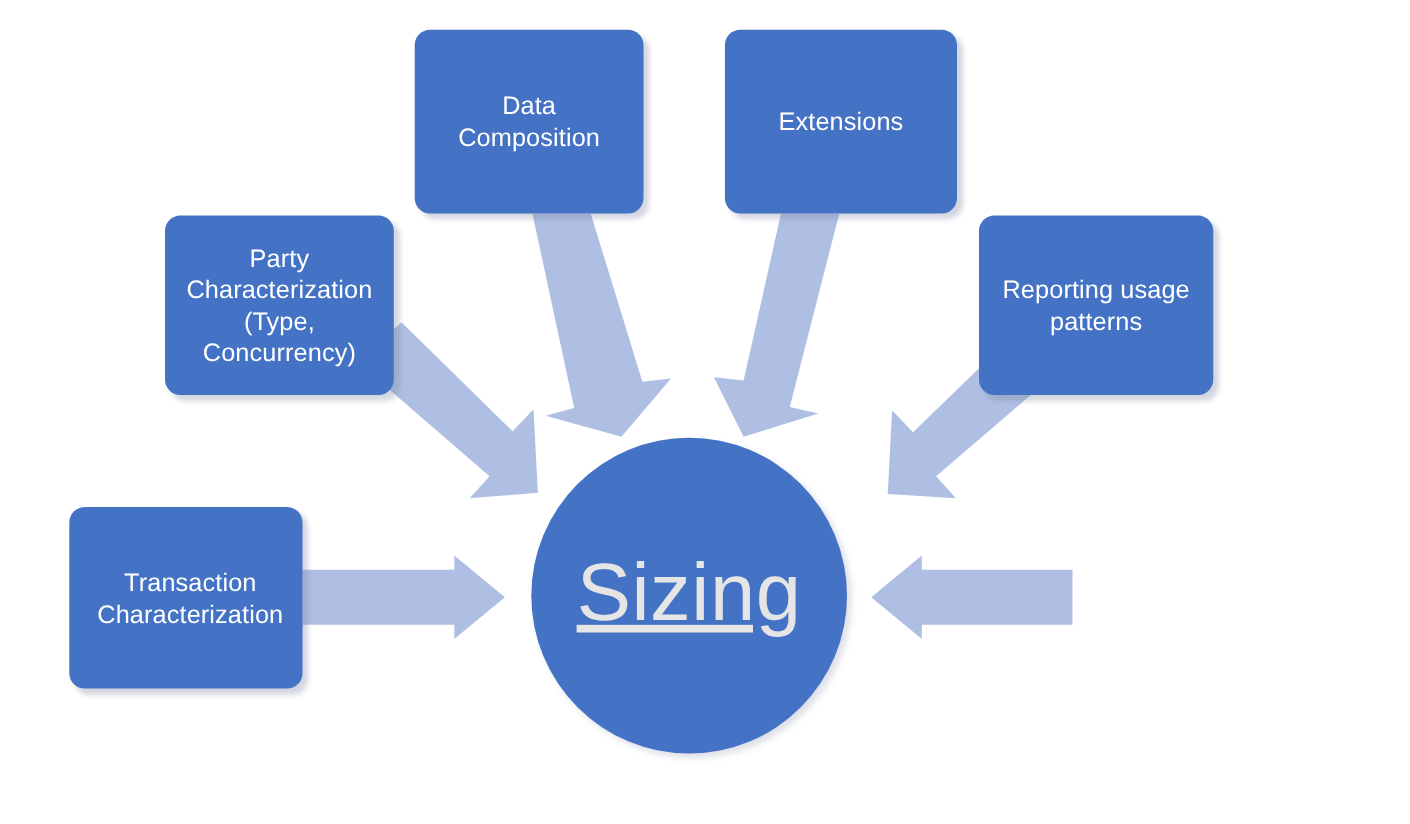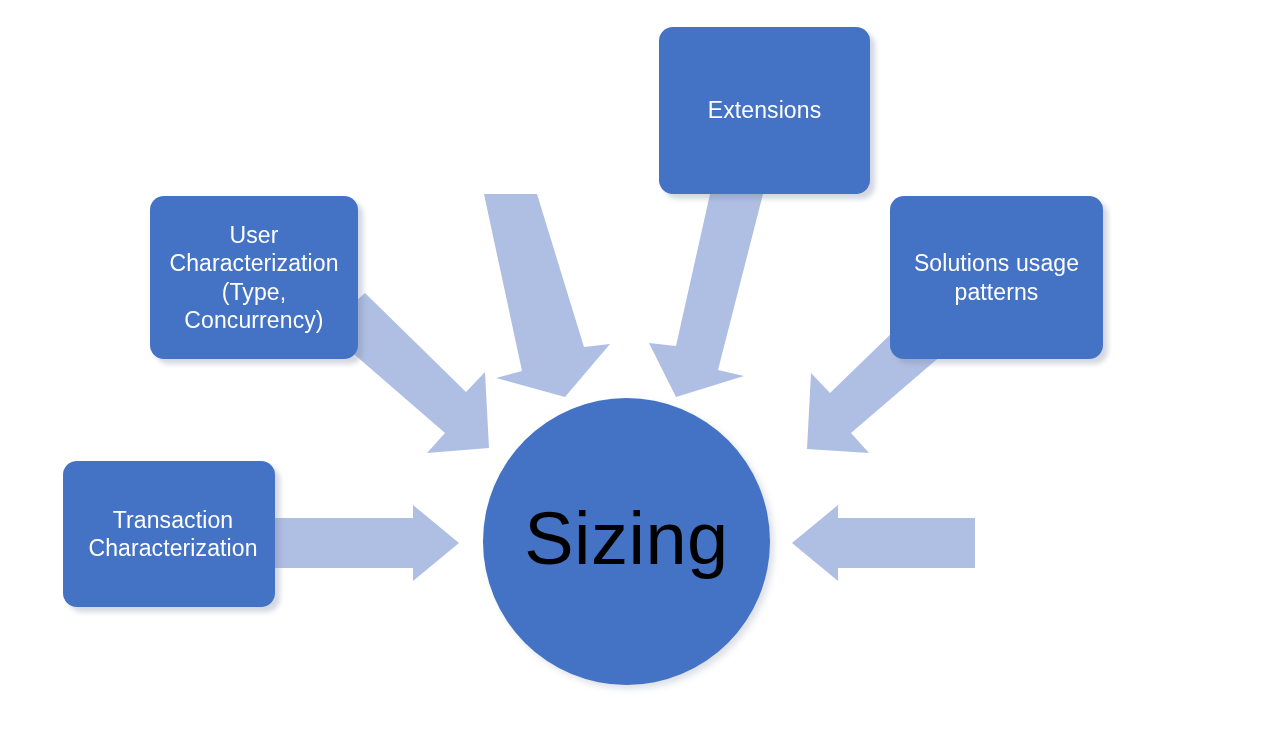--- a/index.html
+++ b/index.html
@@ -45,22 +45,23 @@
     display: block;
     white-space: pre-line;
   }
   .hub-circle {
     position: absolute;
     background: #4472C4;
     border-radius: 50%;
     display: flex;
     align-items: center;
     justify-content: center;
-    color: #000000;
+    color: #e5e5e5;
     box-shadow: 4px 4px 6px rgba(120,130,160,0.25);
+    text-decoration: underline;
   }
   .hub-label {
     font-size: 74px;
     font-weight: 400;
     line-height: 1;
     letter-spacing: 0.5px;
     padding-bottom: 6px;
   }
   sup {
     font-size: 0.62em;
@@ -85,36 +86,40 @@
 
     <polygon fill="#AFBFE3" points="275,518 413,518 413,505 459,543 413,581 413,568 275,568"></polygon>
 
     <polygon fill="#AFBFE3" points="975,518 838,518 838,505 792,543 838,581 838,568 975,568"></polygon>
   </svg>
 
   <div class="hub-circle" style="left:483px; top:398px; width:287px; height:287px;">
     <span class="hub-label">Sizing</span>
   </div>
 
+  <div class="node-box" style="left:377px; top:27px; width:208px; height:167px;">
+    <span class="node-label">Data
+Composition</span>
+  </div>
 
   <div class="node-box" style="left:659px; top:27px; width:211px; height:167px;align-items:center;">
     <span class="node-label">Extensions</span>
   </div>
 
   <div class="node-box" style="left:150px; top:196px; width:208px; height:163px;">
-    <span class="node-label">User
+    <span class="node-label">Party
 Characterization
 (Type,
 Concurrency)</span>
   </div>
 
   <div class="node-box" style="left:890px; top:196px; width:213px; height:163px;">
-    <span class="node-label">Solutions usage
+    <span class="node-label">Reporting usage
 patterns</span>
   </div>
 
-  <div class="node-box" style="left:63px; top:461px; width:212px; height:146px;padding-left:16px;">
+  <div class="node-box" style="left:63px; top:461px; width:212px; height:165px;padding-left:16px;">
     <span class="node-label">Transaction
 Characterization</span>
   </div>
 
 
 </div>
 
 </body></html>

